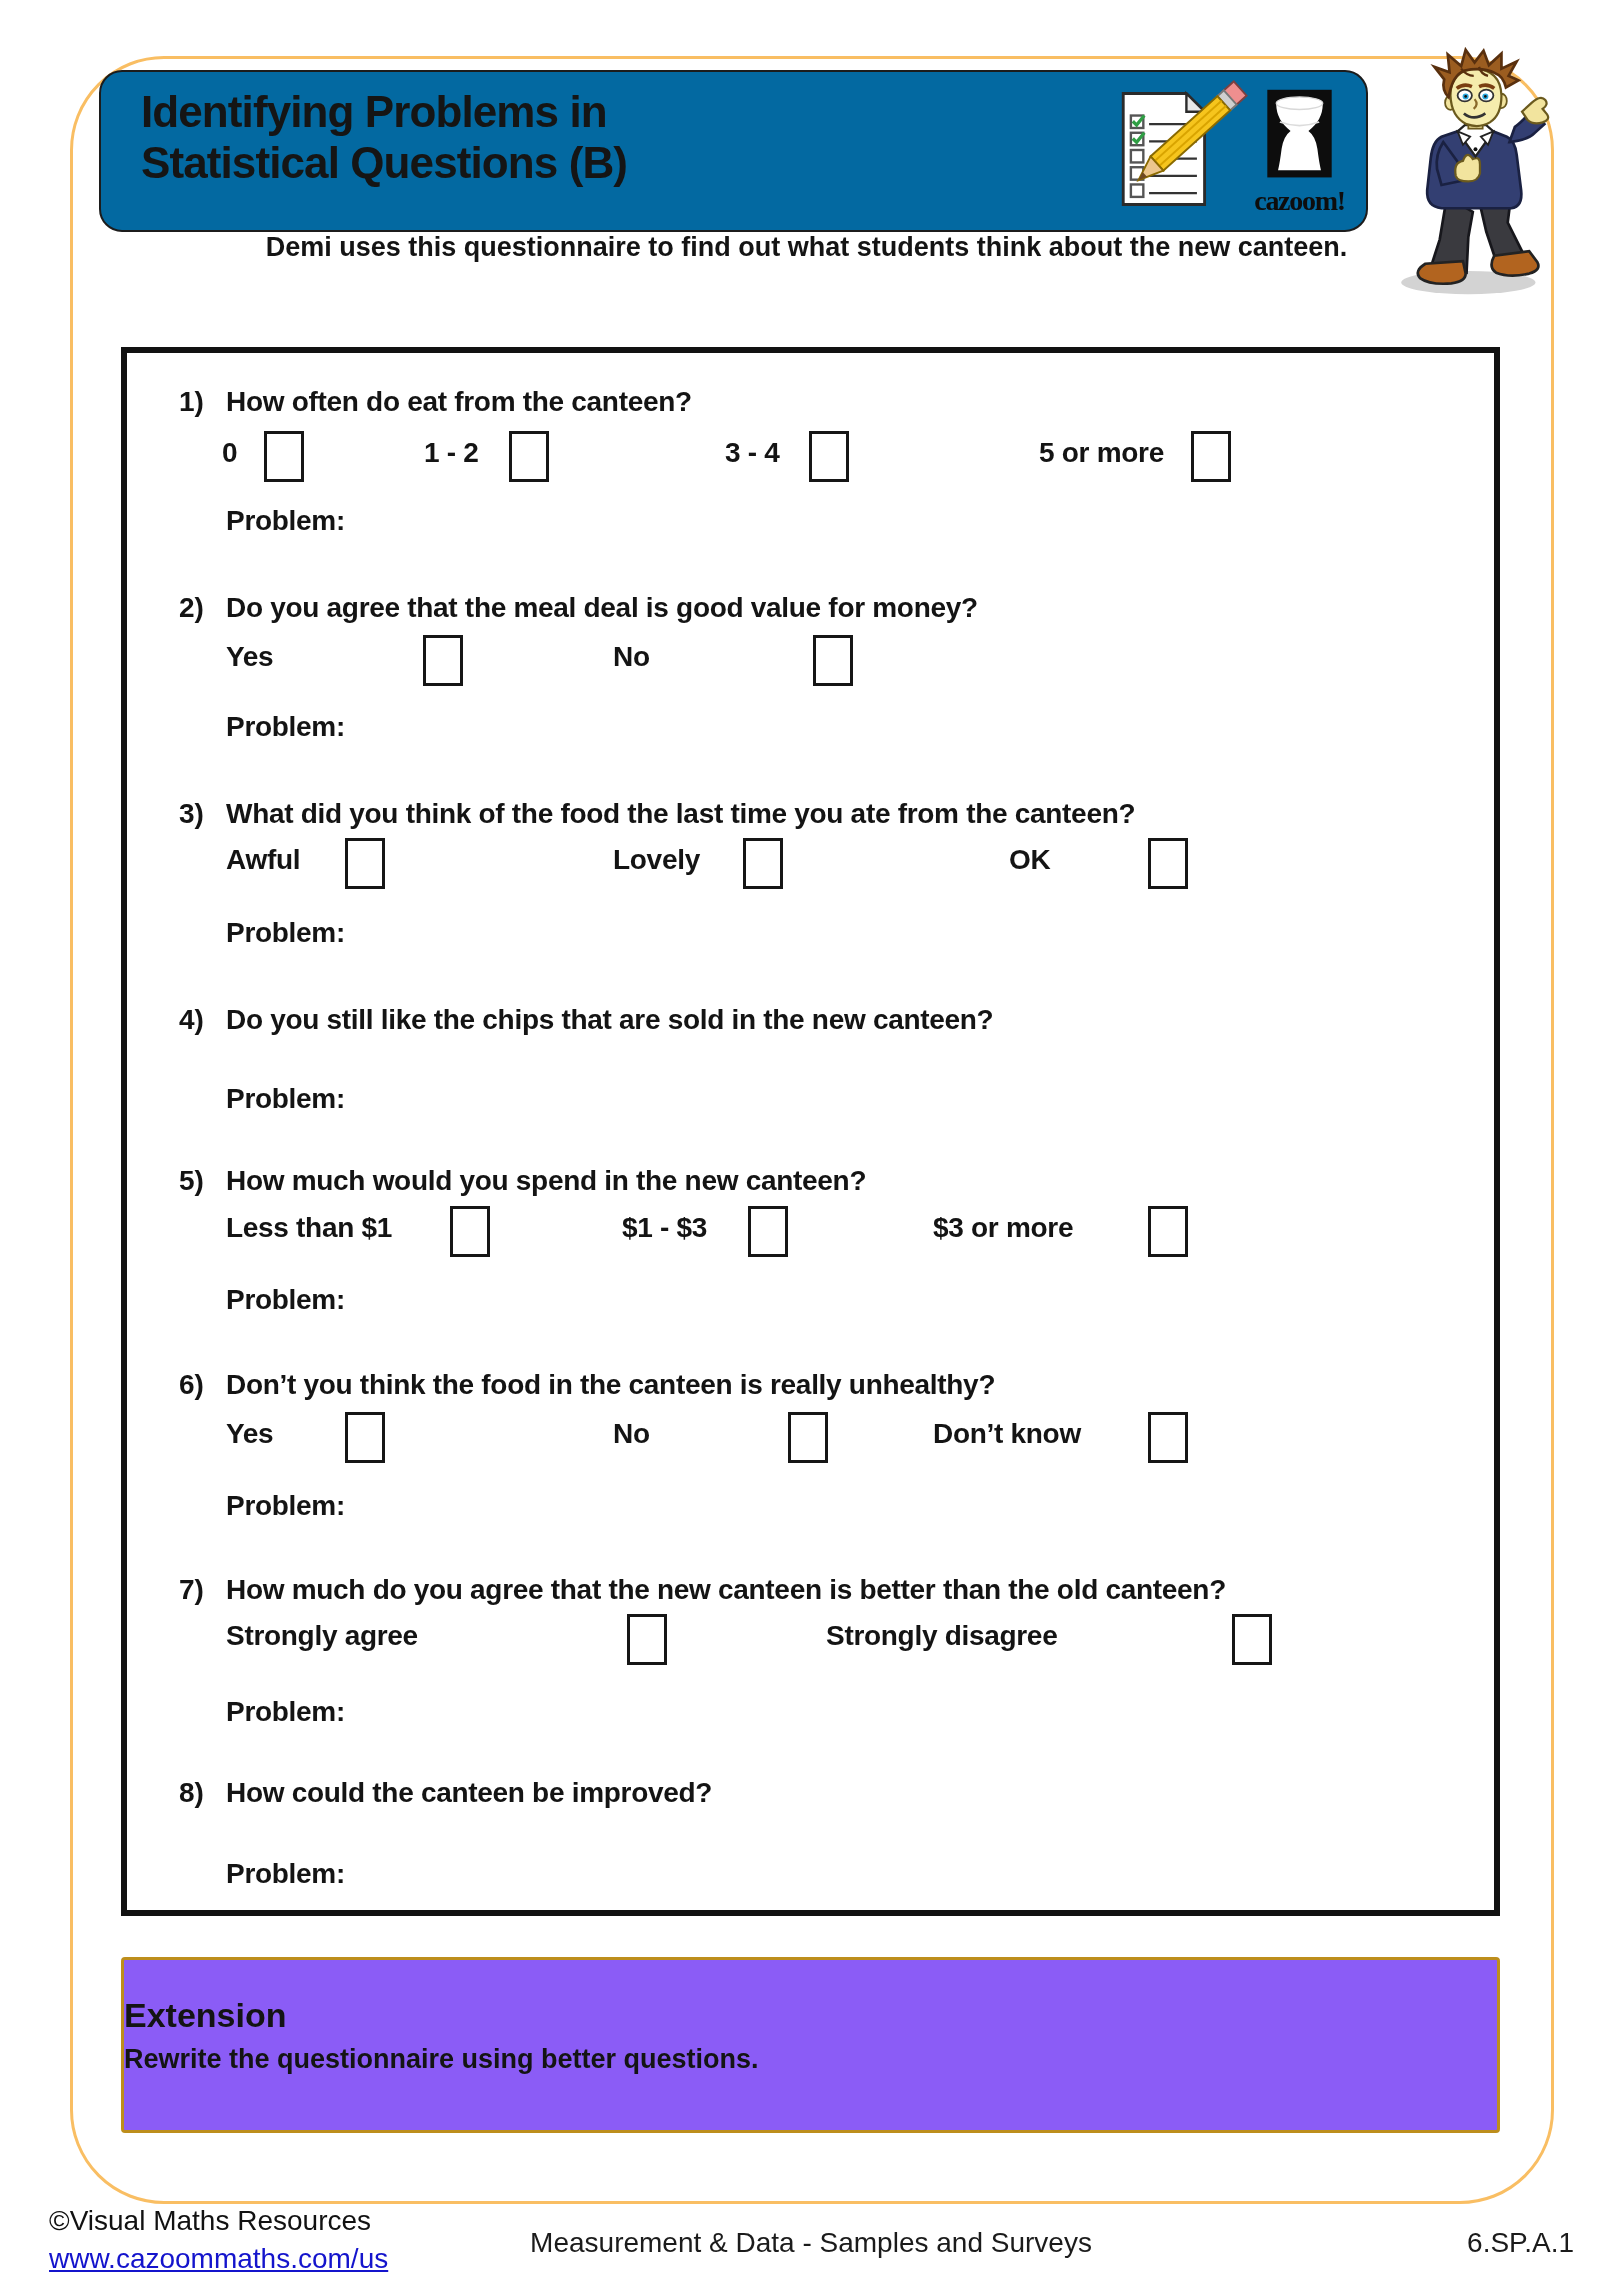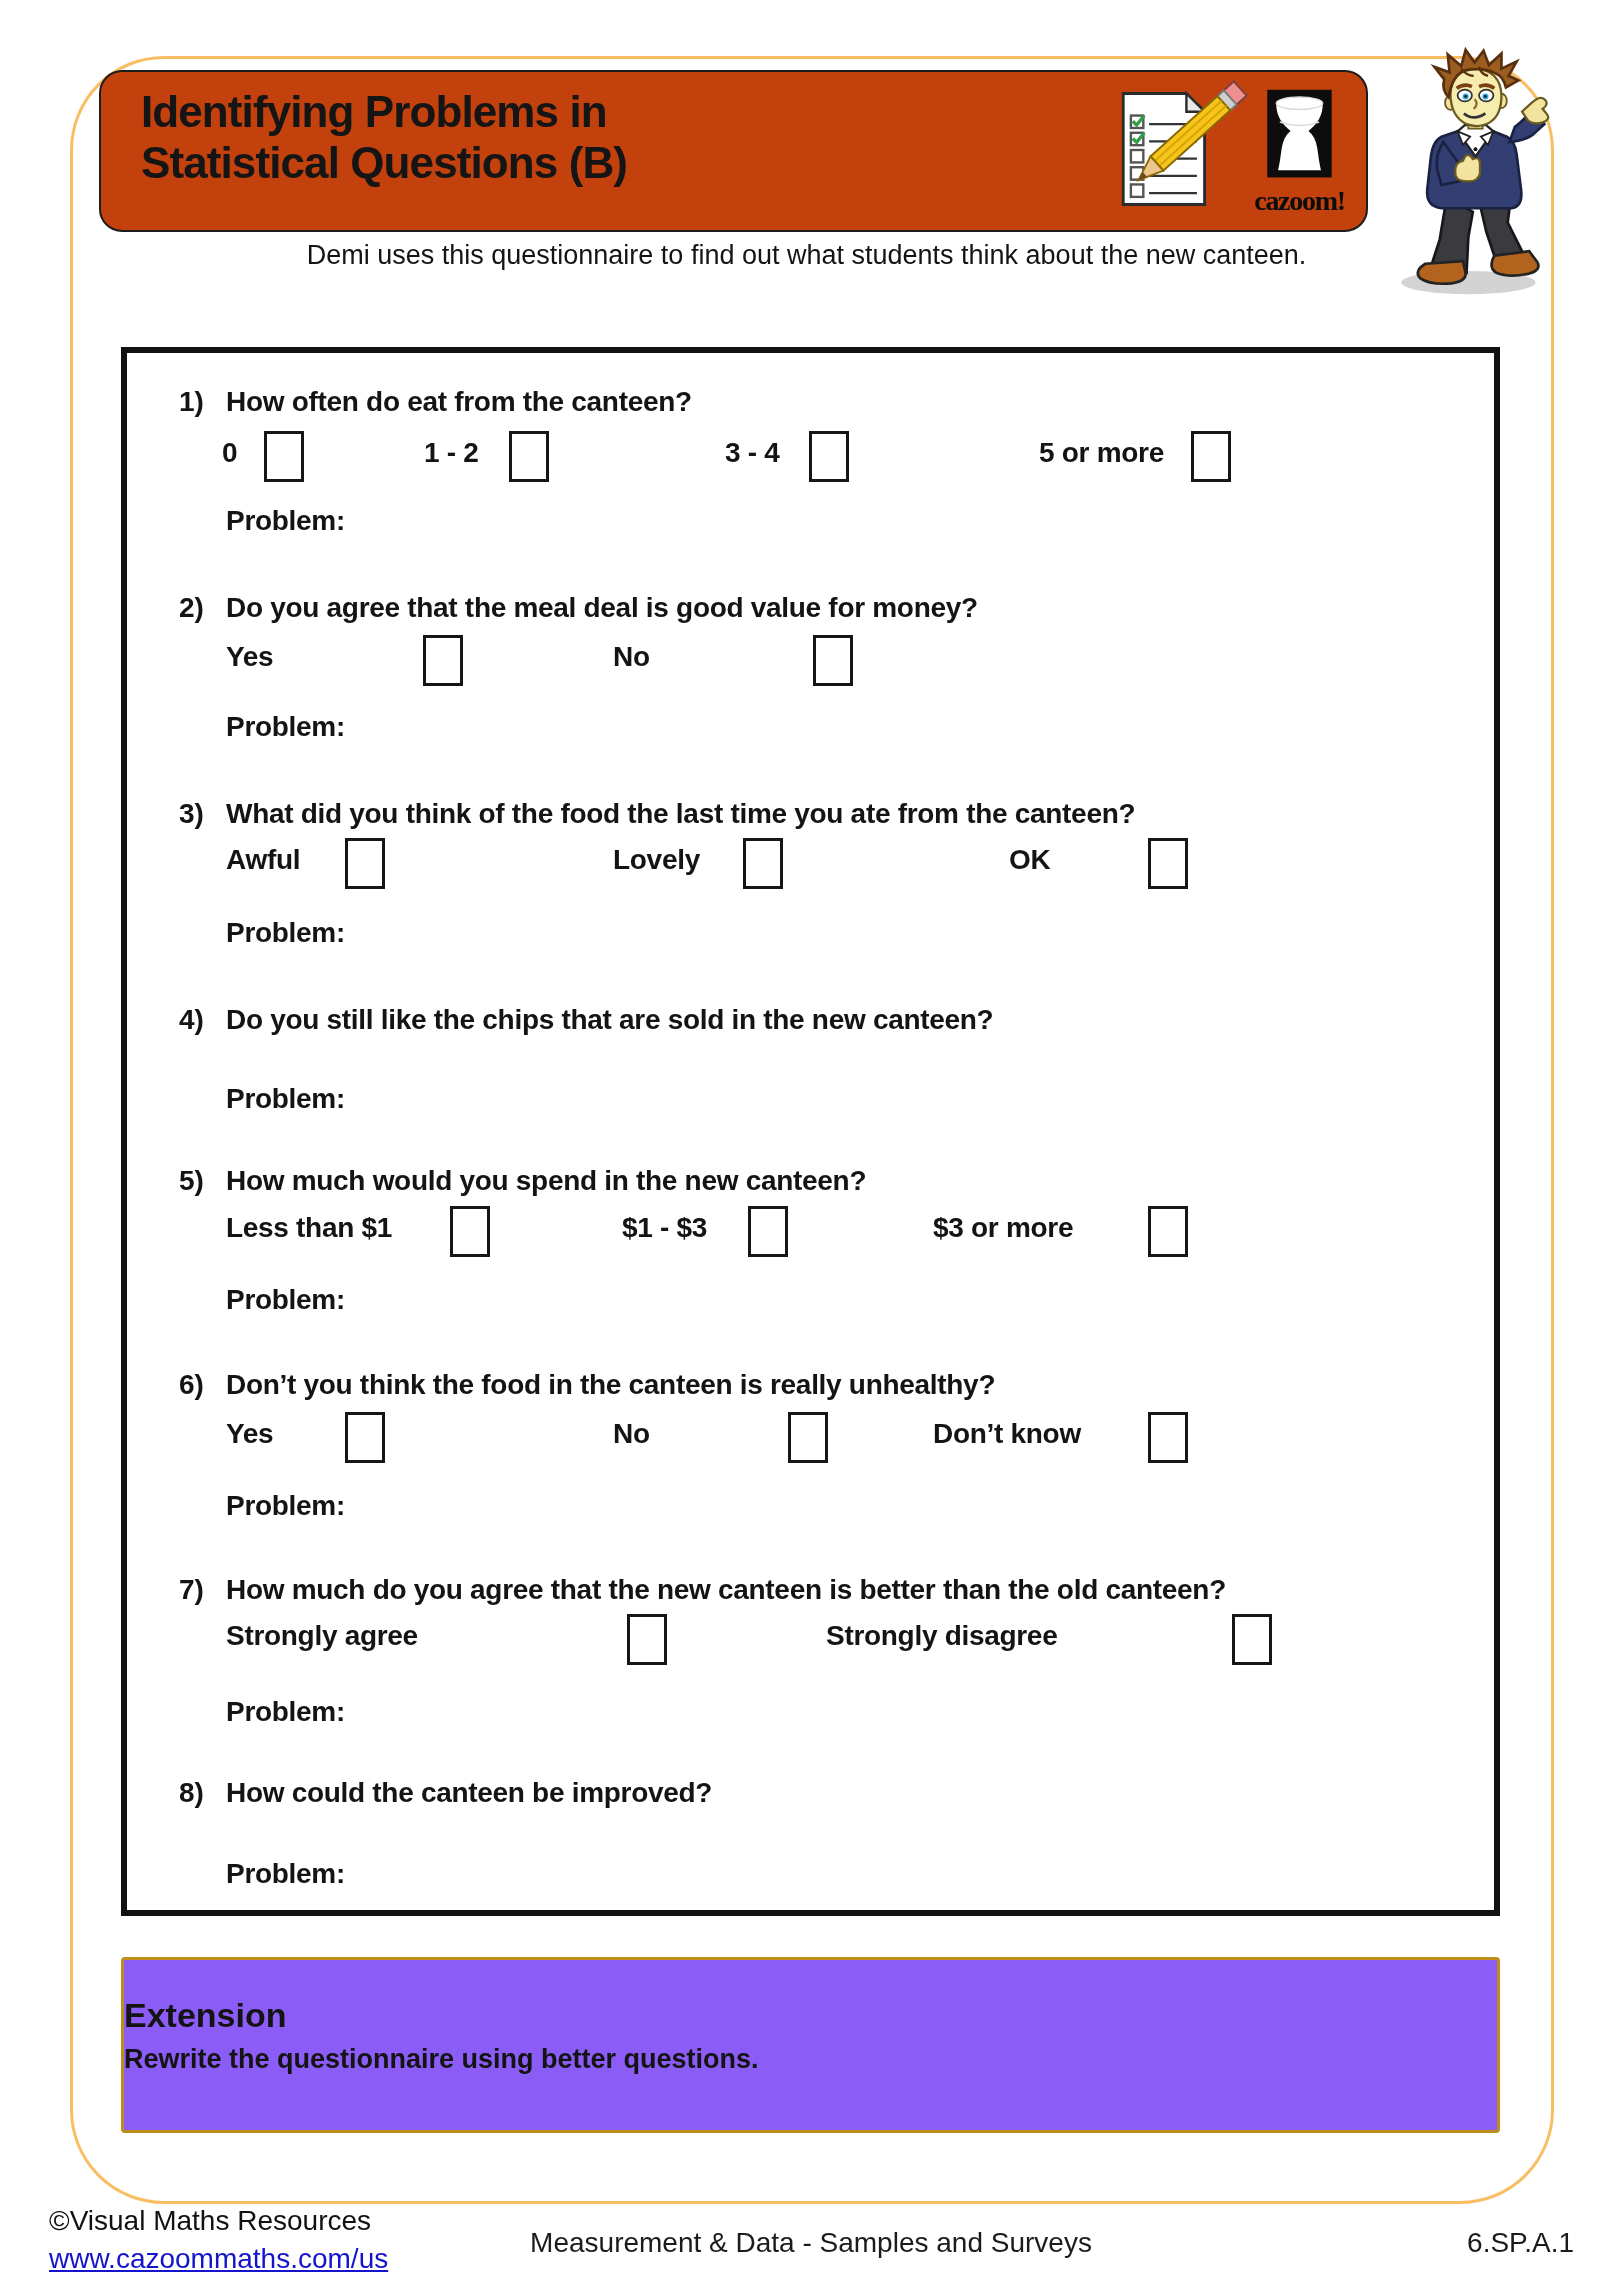--- a/index.html
+++ b/index.html
@@ -8,37 +8,37 @@
     font-family:"Liberation Sans", sans-serif;color:#141414;overflow:hidden;
   }
   
   .page-border{
     position:absolute;left:70px;top:56px;width:1478px;height:2142px;
     border:3.6px solid #F9BE63;border-radius:94px;background:transparent;
   }
   
   .title-box{
     position:absolute;left:99px;top:70px;width:1265px;height:158px;
-    background:#c2410c;border:2.7px solid #1c1c1c;border-radius:23px;
+    background:#0369a1;border:2.7px solid #1c1c1c;border-radius:23px;
   }
   .title-text{
     position:absolute;left:40px;top:14.3px;
     font-size:44px;font-weight:700;line-height:51px;letter-spacing:-0.9px;color:#151515;
     white-space:nowrap;
   }
   .checklist-wrap{position:absolute;left:1005px;top:10.7px;width:134px;height:134px;}
   .logo-wrap{position:absolute;left:1145px;top:16px;width:107px;text-align:center;}
   .logo-text{font-family:"Liberation Serif", serif;font-weight:700;font-size:28px;
     letter-spacing:-1.3px;color:#0d0d0d;margin-top:0.9px;}
   
   .mascot{position:absolute;left:1386px;top:49px;width:179px;height:255px;}
   
   .instructions{
     position:absolute;left:81px;top:229px;width:1451px;text-align:center;
-    font-size:27px;font-weight:400;line-height:36px;color:#141414;margin-top:8px;
+    font-size:27px;font-weight:700;line-height:36px;color:#141414;
   }
   .u{text-decoration:underline;}
   
   .main-box{
     position:absolute;left:121px;top:347px;width:1379px;height:1569px;
     border:6.3px solid #111;background:#fff;box-sizing:border-box;
   }
   .qrow,.orow,.prow{position:absolute;left:0;right:0;height:47px;}
   .qnum{position:absolute;left:52px;font-size:28px;font-weight:700;white-space:nowrap;}
   .qtext{position:absolute;left:99px;font-size:28px;font-weight:700;white-space:nowrap;letter-spacing:-0.3px;}

